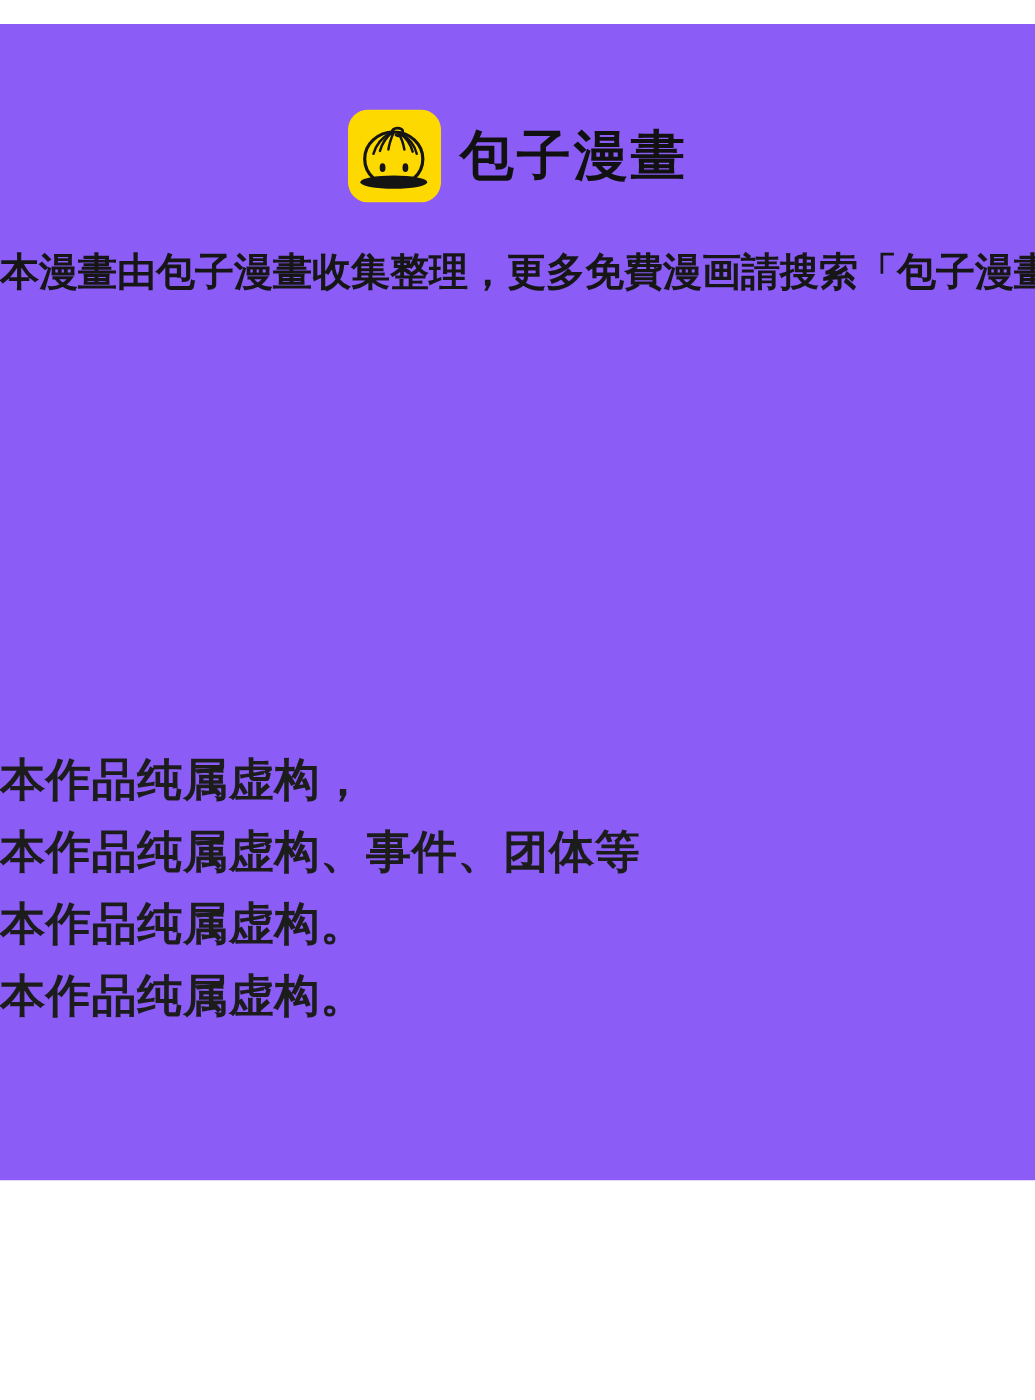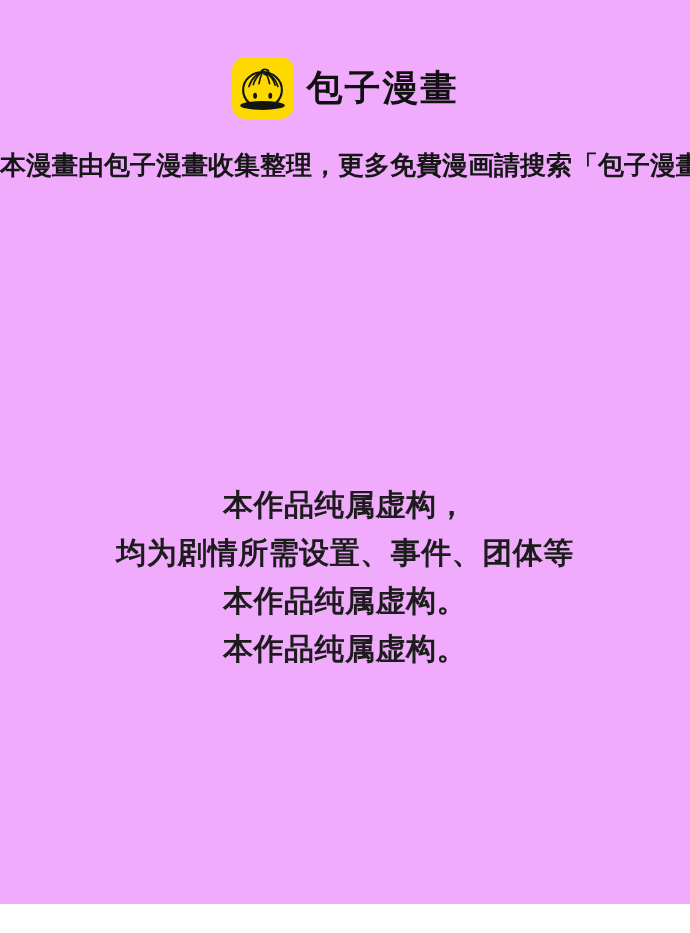--- a/index.html
+++ b/index.html
@@ -3,24 +3,25 @@
 <meta charset="utf-8">
 <style>
   html, body {
     margin: 0;
     padding: 0;
     background: #ffffff;
   }
   .page {
     position: relative;
     width: 690px;
-    height: 904px;
-    background: #f0abfc;
+    height: 771px;
+    background: #8b5cf6;
     overflow: hidden;
     font-family: "Liberation Sans", "DejaVu Sans", sans-serif;
+    margin-top: 16px;
   }
   
   .logo-row {
     position: absolute;
     top: 57px;
     left: 0;
     width: 100%;
     display: flex;
     justify-content: center;
     align-items: center;
@@ -53,21 +54,21 @@
     letter-spacing: 0px;
     white-space: nowrap;
     line-height: 34px;
   }
   
   .disclaimer {
     position: absolute;
     top: 481px;
     left: 0;
     width: 100%;
-    text-align: center;
+    text-align: left;
     font-size: 30px;
     font-weight: 600;
     color: #1c1c1c;
     line-height: 48px;
     letter-spacing: 0.5px;
   }
   .disclaimer-line {
     white-space: nowrap;
   }
 </style>
@@ -99,18 +100,18 @@
 
       <ellipse cx="31.5" cy="50" rx="23" ry="4.6" fill="#141414"></ellipse>
     </svg>
     <div class="logo-text">包子漫畫</div>
   </div>
 
   <div class="header-note">本漫畫由包子漫畫收集整理，更多免費漫画請搜索「包子漫畫」</div>
 
   <div class="disclaimer">
     <div class="disclaimer-line">本作品纯属虚构，</div>
-    <div class="disclaimer-line">均为剧情所需设置、事件、团体等</div>
+    <div class="disclaimer-line">本作品纯属虚构、事件、团体等</div>
     <div class="disclaimer-line">本作品纯属虚构。</div>
     <div class="disclaimer-line">本作品纯属虚构。</div>
   </div>
 
 </div>
 
 </body></html>

